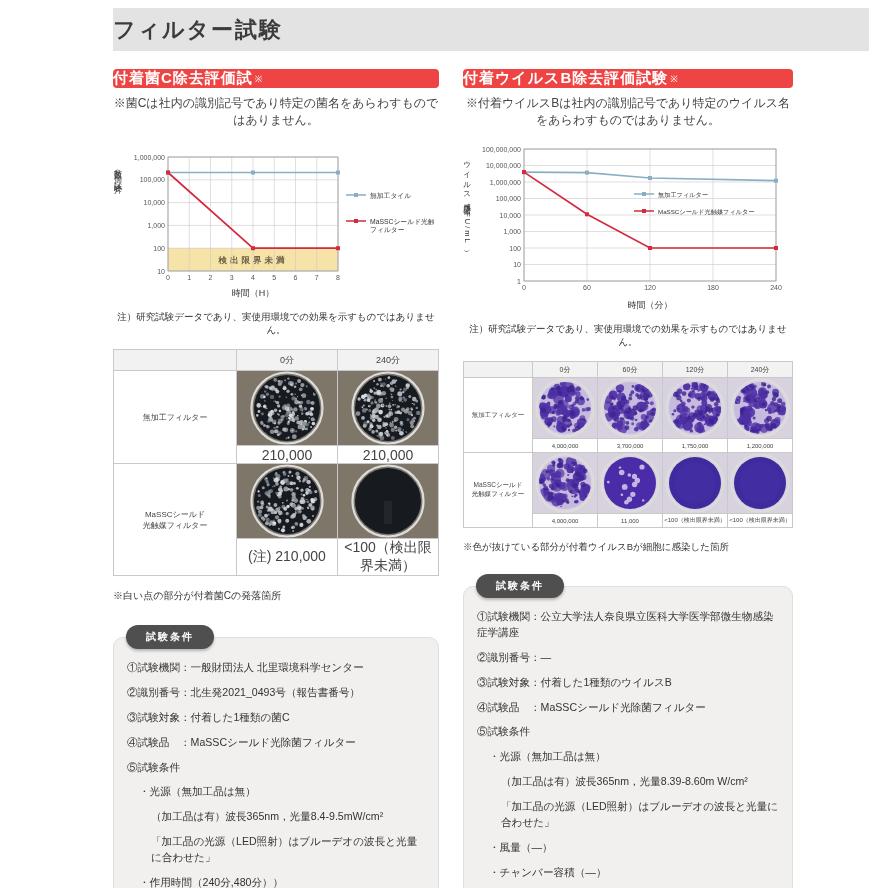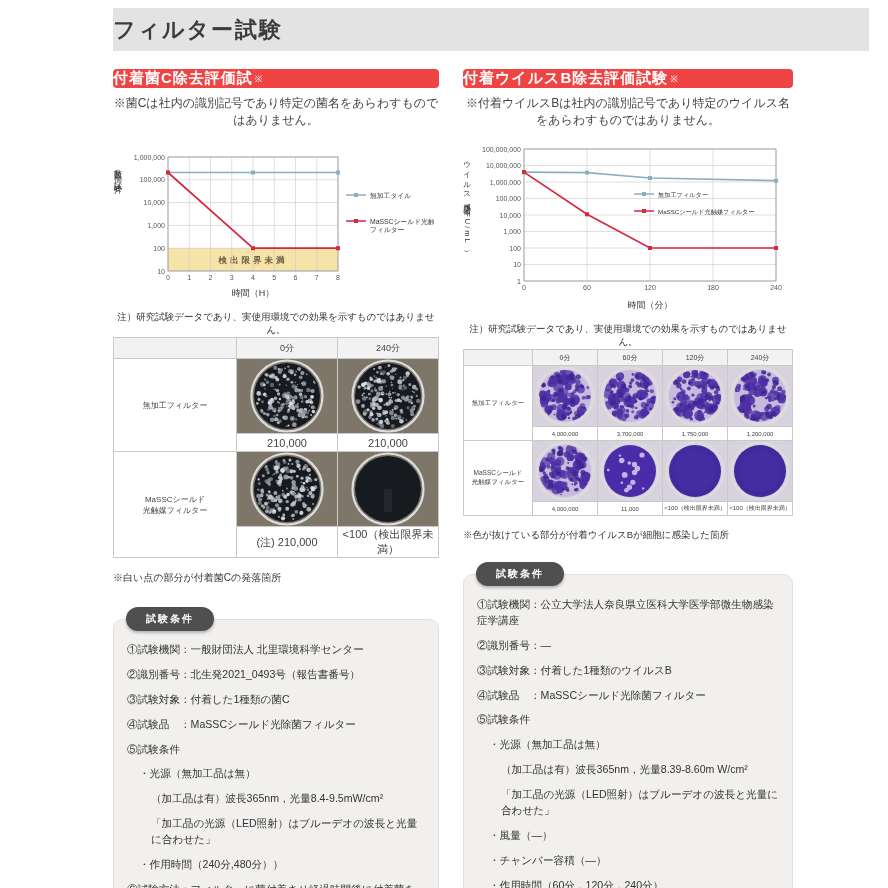--- a/index.html
+++ b/index.html
@@ -12,31 +12,31 @@
   .col-left{width:326px;}
   .col-right{width:330px;}
   .banner{background:#ef4444;border-radius:4px;color:#fff;text-align:left;
           font-size:15px;font-weight:bold;padding:0 0;letter-spacing:1px;}
   .banner .refmark{font-size:9px;font-weight:normal;vertical-align:1px;margin-left:2px;}
   .banner-note{font-size:12px;color:#444;text-align:center;margin:7px 0 0;}
   .chart-block{display:flex;align-items:center;margin-top:18px;}
   .ylab{writing-mode:vertical-rl;text-orientation:mixed;font-size:8px;color:#333;
         letter-spacing:2px;height:120px;margin-right:1px;line-height:1;}
   .chart-note{font-size:9.5px;color:#333;margin:12px 0 0;text-align:center;}
-  table.dishes{border-collapse:collapse;}
+  table.dishes{border-collapse:collapse;margin-top:12px;}
   table.dishes th,table.dishes td{border:1px solid #c9c9c9;padding:0;text-align:center;}
   table.dishes th{background:#f2f2f2;font-weight:normal;color:#444;}
   .t-left th{font-size:9px;height:20px;}
   .t-right th{font-size:7px;height:15px;}
   td.rowlab{background:#fff;color:#444;}
   .t-left td.rowlab{width:122px;font-size:8px;}
   .t-right td.rowlab{width:70px;font-size:6.5px;}
   td.dishcell{line-height:0;}
   td.val{background:#fff;color:#444;}
-  .t-left td.val{font-size:11px;height:17px;}
+  .t-left td.val{font-size:14px;height:17px;}
   .t-right td.val{font-size:6px;height:13px;}
   .table-note{font-size:10px;color:#333;margin:13px 0 0;}
   .cond-box{position:relative;background:#f1f0ee;border:1px solid #e0dfdc;border-radius:10px;
             margin-top:34px;padding:22px 13px 12px;}
   .badge{position:absolute;top:-13px;left:12px;background:#4f4f4f;color:#fff;border-radius:14px;
          padding:5px 20px;font-size:10px;font-weight:bold;letter-spacing:2px;
          box-shadow:0 2px 3px rgba(0,0,0,.25);}
   .cl{margin:0 0 9px;font-size:10.6px;line-height:1.5;color:#333;}
   .cl.i1{padding-left:12px;}
   .cl.i2{padding-left:24px;}

